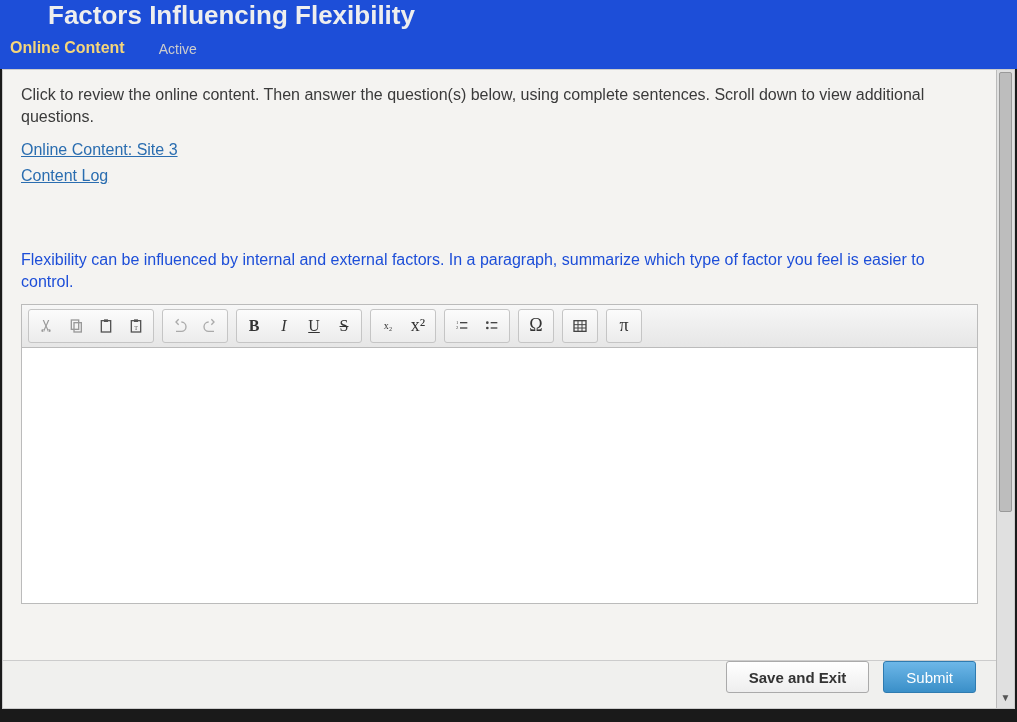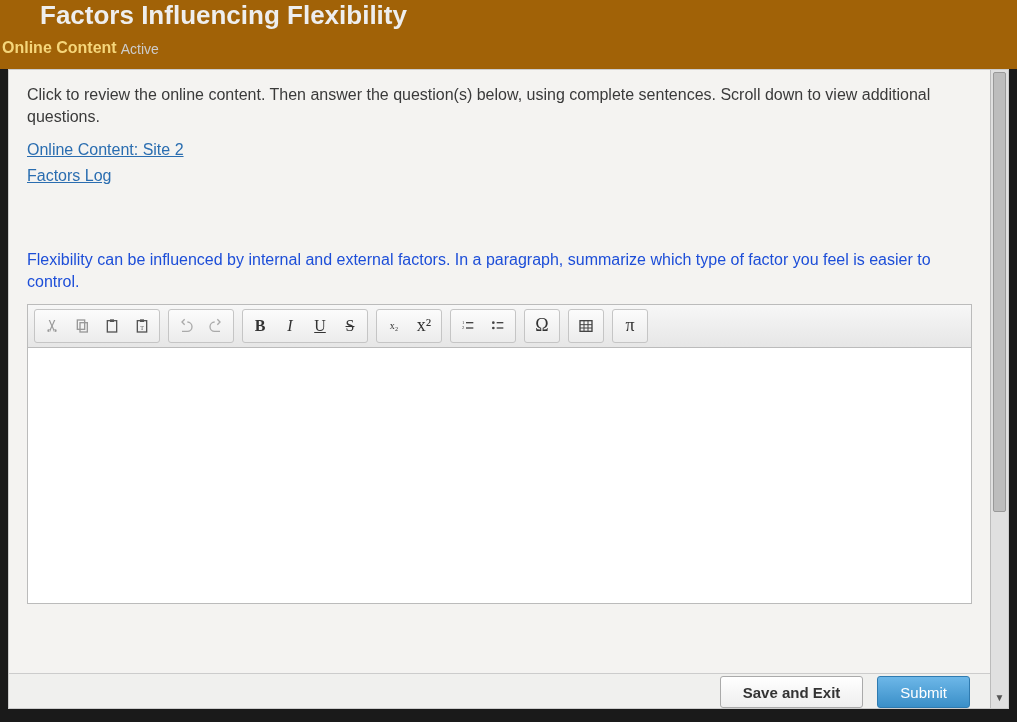--- a/index.html
+++ b/index.html
@@ -5,52 +5,53 @@
   * { box-sizing: border-box; margin: 0; padding: 0; }
   body {
     font-family: Arial, Helvetica, sans-serif;
     background: #1a1a1a;
     width: 1017px;
     height: 722px;
     overflow: hidden;
     color: #333;
   }
   .topbar {
-    background: #a16207;
+    background: #1d4ed8;
     color: #e8e0d0;
-    padding: 0 10px 8px 0;
+    padding: 0 10px 8px 8px;
   }
   .topbar .title {
     font-size: 26px;
     font-weight: bold;
     color: #eee;
     padding-left: 40px;
   }
   .tabs {
     display: flex;
     align-items: flex-end;
+    gap: 30px;
     margin-top: 4px;
   }
   .tab {
     font-size: 16px;
     font-weight: bold;
     color: #f5d67a;
     padding: 4px 2px;
     cursor: pointer;
   }
   .tab.inactive {
     color: #ccc;
     font-weight: normal;
     font-size: 14px;
     text-align: right;
   }
   .panel-wrap {
     background: #ececec;
     border: 1px solid #ccc;
-    margin: 0 8px;
+    margin: 0 2px;
     height: 640px;
     position: relative;
     display: flex;
   }
   .panel {
     flex: 1;
     padding: 14px 18px 10px 18px;
     background: #f4f3f1;
     overflow: hidden;
     position: relative;
@@ -141,26 +142,26 @@
   .tbtn svg { width: 16px; height: 16px; }
   .editor-body {
     min-height: 250px;
     padding: 8px;
     font-size: 14px;
     outline: none;
   }
   .footer {
     position: absolute;
     bottom: 0; left: 0; right: 0;
-    height: 35px;
+    height: 48px;
     background: #f0f0ee;
     border-top: 1px solid #ccc;
     display: flex;
     justify-content: flex-end;
-    align-items: flex-end;
+    align-items: flex-start;
     gap: 14px;
     padding: 0 20px;
   }
   .btn {
     height: 32px;
     padding: 0 22px;
     font-size: 15px;
     border-radius: 3px;
     cursor: pointer;
     display: flex;
@@ -187,22 +188,22 @@
   <div class="tabs">
     <div class="tab">Online Content</div>
     <div class="tab inactive">Active</div>
   </div>
 </div>
 
 <div class="panel-wrap">
   <div class="panel">
 
     <p class="instructions">Click to review the online content. Then answer the question(s) below, using complete sentences. Scroll down to view additional questions.</p>
-    <a class="link">Online Content: Site 2</a><br>
-    <a class="link">Factors Log</a>
+    <a class="link">Online Content: Site 3</a><br>
+    <a class="link">Content Log</a>
 
     <p class="question">Flexibility can be influenced by internal and external factors. In a paragraph, summarize which type of factor you feel is easier to control.</p>
 
     <div class="editor">
       <div class="toolbar">
 
         <div class="tgroup">
           <div class="tbtn disabled" title="Cut">
             <svg viewBox="0 0 24 24">
                 <path fill="#999" d="M9 3l3 7 3-7h2l-4 9 4 9h-2l-3-7-3 7H7l4-9L7 3h2zM5 19a2 2 0 104 0 2 2 0 00-4 0zm10 0a2 2 0 104 0 2 2 0 00-4 0z"></path>

